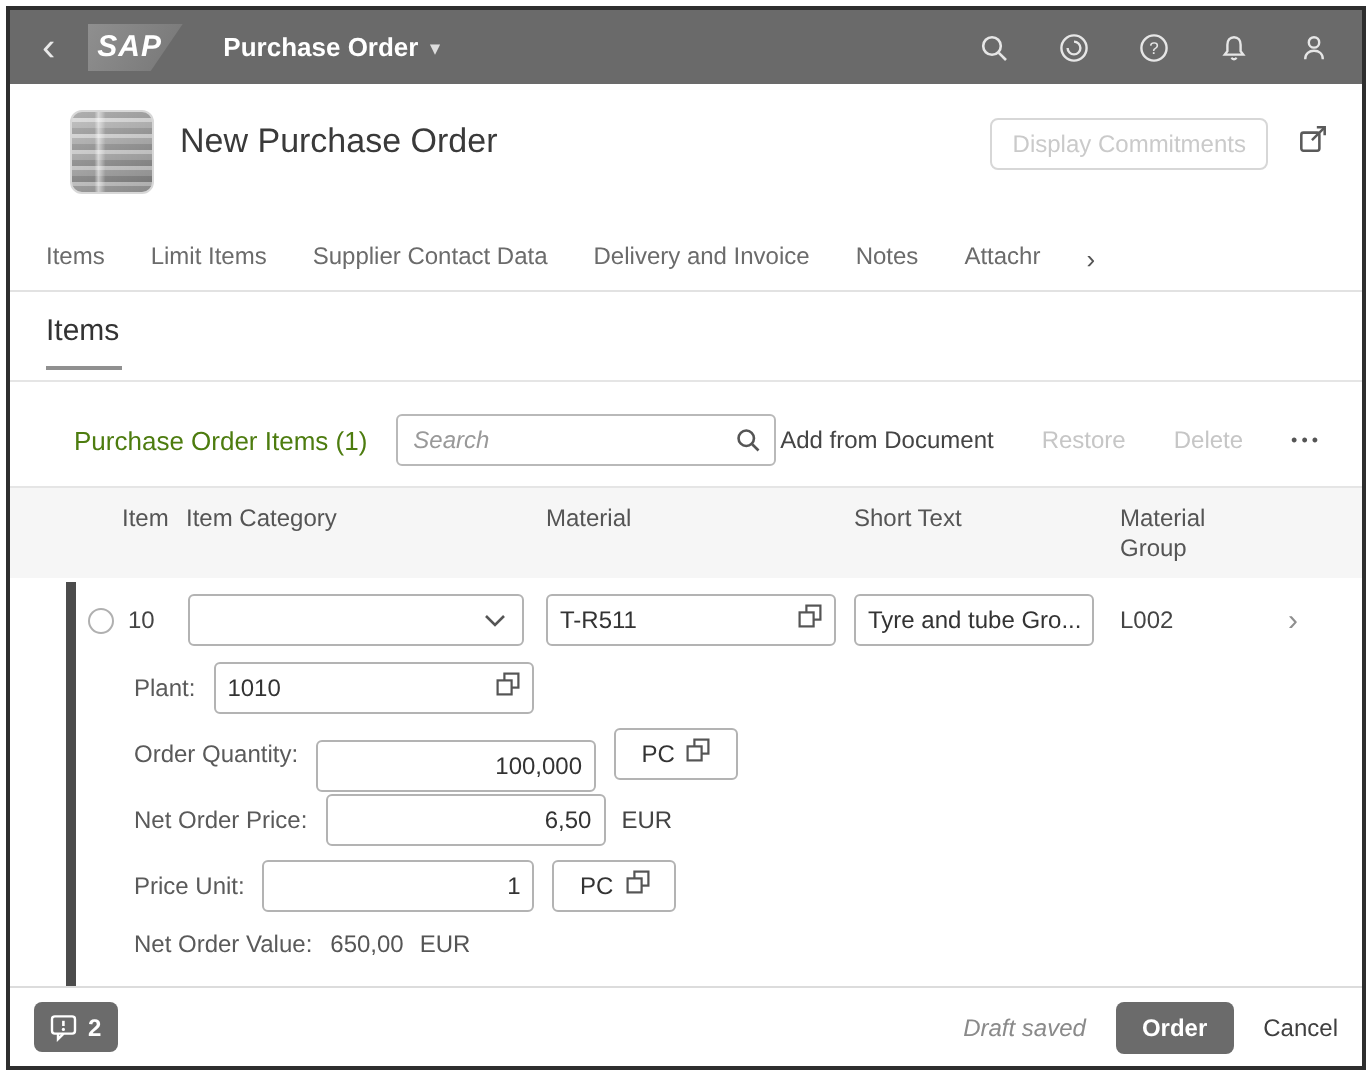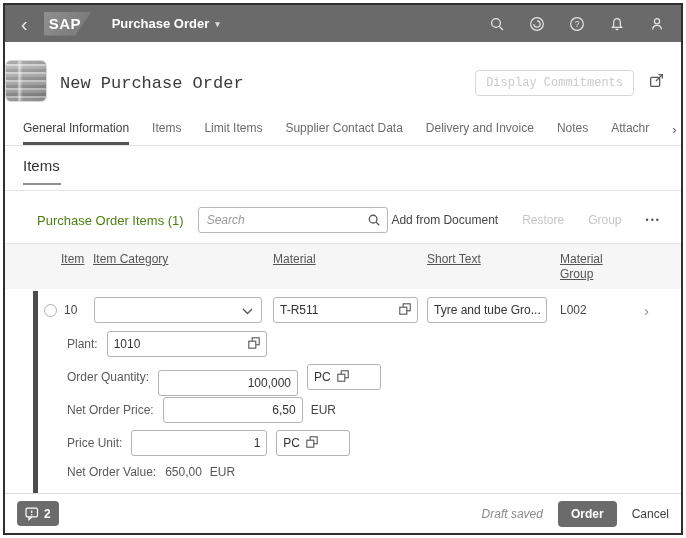--- a/index.html
+++ b/index.html
@@ -2,28 +2,28 @@
 <html><head>
 <meta charset="utf-8">
 <style>
   * { box-sizing: border-box; margin: 0; padding: 0; }
   body { background:#fff; font-family:"Liberation Sans", sans-serif; }
   .frame { position:relative; width:680px; height:532px; margin:3px; border:2px solid #2e2e2e; background:#fff; overflow:hidden; }
 
   
   .topbar { height:37px; background:#6a6a6a; display:flex; align-items:center; padding:0 16px; }
   .back { color:#e9e9e9; font-size:20px; line-height:1; margin-right:16px; cursor:default; }
-  .sap-logo { width:48px; height:24px; background:linear-gradient(120deg,#8f8f8f,#767676); clip-path:polygon(0 0,100% 0,66% 100%,0 100%); color:#fff; font-weight:bold; font-size:15px; display:flex; align-items:center; padding-left:5px; letter-spacing:.5px; }
+  .sap-logo { width:48px; height:24px; background:linear-gradient(120deg,#8f8f8f,#767676); clip-path:polygon(0 0,100% 0,66% 100%,0 100%); color:#fff; font-weight:bold; font-style:italic; font-size:15px; display:flex; align-items:center; padding-left:5px; letter-spacing:.5px; }
   .app-title { color:#fff; font-size:13px; font-weight:bold; margin-left:20px; display:flex; align-items:center; gap:6px; }
   .app-title .caret { font-size:9px; color:#ddd; }
   .topbar-icons { margin-left:auto; display:flex; align-items:center; gap:24px; color:#e6e6e6; }
   .topbar-icons svg { display:block; }
 
   
-  .obj-header { display:flex; align-items:center; padding:13px 16px 10px 0; height:74px;font-family:Liberation Mono, monospace; }
+  .obj-header { display:flex; align-items:flex-start; padding:13px 16px 10px 30px; height:74px; }
   .thumb { width:42px; height:42px; border-radius:6px; border:1px solid #d8d8d8; margin-right:13px;
     background:
       linear-gradient(90deg, transparent 28%, rgba(255,255,255,.55) 33%, transparent 42%),
       linear-gradient(160deg, rgba(255,255,255,.30), rgba(0,0,0,.18)),
       repeating-linear-gradient(180deg,#8d8d8d 0 3px,#d2d2d2 3px 5px,#a8a8a8 5px 8px); }
   .page-title { font-size:17px; font-weight:normal; color:#3a3a3a; margin-top:6px; }
   .obj-header-right { margin-left:auto; display:flex; align-items:center; gap:14px; margin-top:4px; }
   .btn-disabled { border:1px solid #d7d7d7; border-radius:4px; background:#fff; color:#cacaca; font-size:12px; padding:5px 10px; font-family:inherit; }
   .share-icon { color:#5a5a5a; }
 
@@ -46,21 +46,21 @@
   .search-box input::placeholder { font-style:italic; color:#999; }
   .search-box svg { color:#555; flex:none; }
   .toolbar-actions { margin-left:auto; display:flex; align-items:center; gap:24px; font-size:12px; }
   .act { color:#444; cursor:default; white-space:nowrap; }
   .act.disabled { color:#c6c6c6; }
   .dots { color:#555; font-size:9px; letter-spacing:2px; }
 
   .hr { height:1px; background:#e5e5e5; }
 
   
-  .thead { display:flex; align-items:flex-start; background:#f6f6f6; padding:8px 0 7px 0; font-size:12px; color:#555;text-decoration:underline; }
+  .thead { display:flex; align-items:flex-start; background:#f6f6f6; padding:8px 0 7px 0; font-size:12px; color:#555; }
   .th1 { margin-left:56px; width:32px; }
   .th2 { width:180px; }
   .th3 { width:154px; }
   .th4 { width:133px; }
   .th5 { width:60px; line-height:1.25; }
   .trow { position:relative; padding:7px 0 12px 0; border-bottom:1px solid #e5e5e5; background:#fff; }
   .selbar { position:absolute; left:28px; top:2px; bottom:6px; width:5px; background:#4c4c4c; }
   .row-main { display:flex; align-items:center; height:28px; }
   .radio { width:13px; height:13px; border:1px solid #b0b0b0; border-radius:50%; margin-left:39px; flex:none; background:#fff; }
   .cell-item { margin-left:7px; width:25px; font-size:12px; color:#444; }
@@ -74,21 +74,21 @@
   .st-box { width:120px; margin-left:9px; }
   .cell-mg { margin-left:13px; width:62px; font-size:12px; color:#444; }
   .row-chevron { margin-left:auto; margin-right:32px; color:#8f8f8f; font-size:15px; }
 
   .drow { display:flex; align-items:center; margin-left:62px; margin-top:7px; height:26px; }
   .dlabel { font-size:12px; color:#5a5a5a; margin-right:9px; white-space:nowrap; }
   .w-plant { width:160px; }
   .w-oq { width:140px;margin-top:12px; }
   .w-nop { width:140px; }
   .w-pu { width:136px; }
-  .unit-box { width:74px; margin-left:9px; justify-content:flex-start; }
+  .unit-box { width:62px; margin-left:9px; justify-content:center; }
   .unit-box .u { font-size:12px; color:#333; }
   .suffix { font-size:12px; color:#444; margin-left:8px; }
   .drow-text { height:20px; margin-top:6px; }
   .dvalue { font-size:12px; color:#555; margin-right:8px; }
 
   
   .footer { position:absolute; left:0; right:0; bottom:0; height:40px; border-top:1px solid #dcdcdc; background:#fff; display:flex; align-items:center; padding:0 12px; }
   .msg-btn { background:#6b6b6b; border:none; border-radius:4px; height:25px; display:flex; align-items:center; gap:5px; padding:0 8px; color:#fff; font-size:12px; font-weight:bold; font-family:inherit; }
   .footer-right { margin-left:auto; display:flex; align-items:center; gap:15px; }
   .draft { font-size:12px; font-style:italic; color:#8a8a8a; }
@@ -148,21 +148,20 @@
       <button class="btn-disabled">Display Commitments</button>
       <span class="share-icon"><svg width="17" height="17" viewBox="0 0 16 16">
             <rect x="2.5" y="5" width="8.5" height="8.5" rx="1" fill="none" stroke="currentColor" stroke-width="1.2"></rect>
             <line x1="7.5" y1="8.5" x2="13.5" y2="2.5" stroke="currentColor" stroke-width="1.2"></line>
             <polyline points="9.8,2.5 13.5,2.5 13.5,6.2" fill="none" stroke="currentColor" stroke-width="1.2"></polyline>
           </svg></span>
     </div>
   </div>
 
   <div class="tabbar">
-    <span class="tab active">General Information</span>
     <span class="tab">Items</span>
     <span class="tab">Limit Items</span>
     <span class="tab">Supplier Contact Data</span>
     <span class="tab">Delivery and Invoice</span>
     <span class="tab">Notes</span>
     <span class="tab">Attachr</span>
     <span class="tab-overflow">›</span>
 
   </div>
 
@@ -176,21 +175,21 @@
     <div class="search-box">
       <input type="text" placeholder="Search" style="">
       <svg width="14" height="14" viewBox="0 0 16 16">
           <circle cx="7" cy="7" r="4.4" fill="none" stroke="currentColor" stroke-width="1.5"></circle>
           <line x1="10.4" y1="10.4" x2="14" y2="14" stroke="currentColor" stroke-width="1.5"></line>
         </svg>
     </div>
     <div class="toolbar-actions">
       <span class="act">Add from Document</span>
       <span class="act disabled">Restore</span>
-      <span class="act disabled">Group</span>
+      <span class="act disabled">Delete</span>
       <span class="dots">•••</span>
     </div>
   </div>
 
   <div class="hr"></div>
 
   <div class="thead">
     <span class="th1">Item</span>
     <span class="th2">Item Category</span>
     <span class="th3">Material</span>

